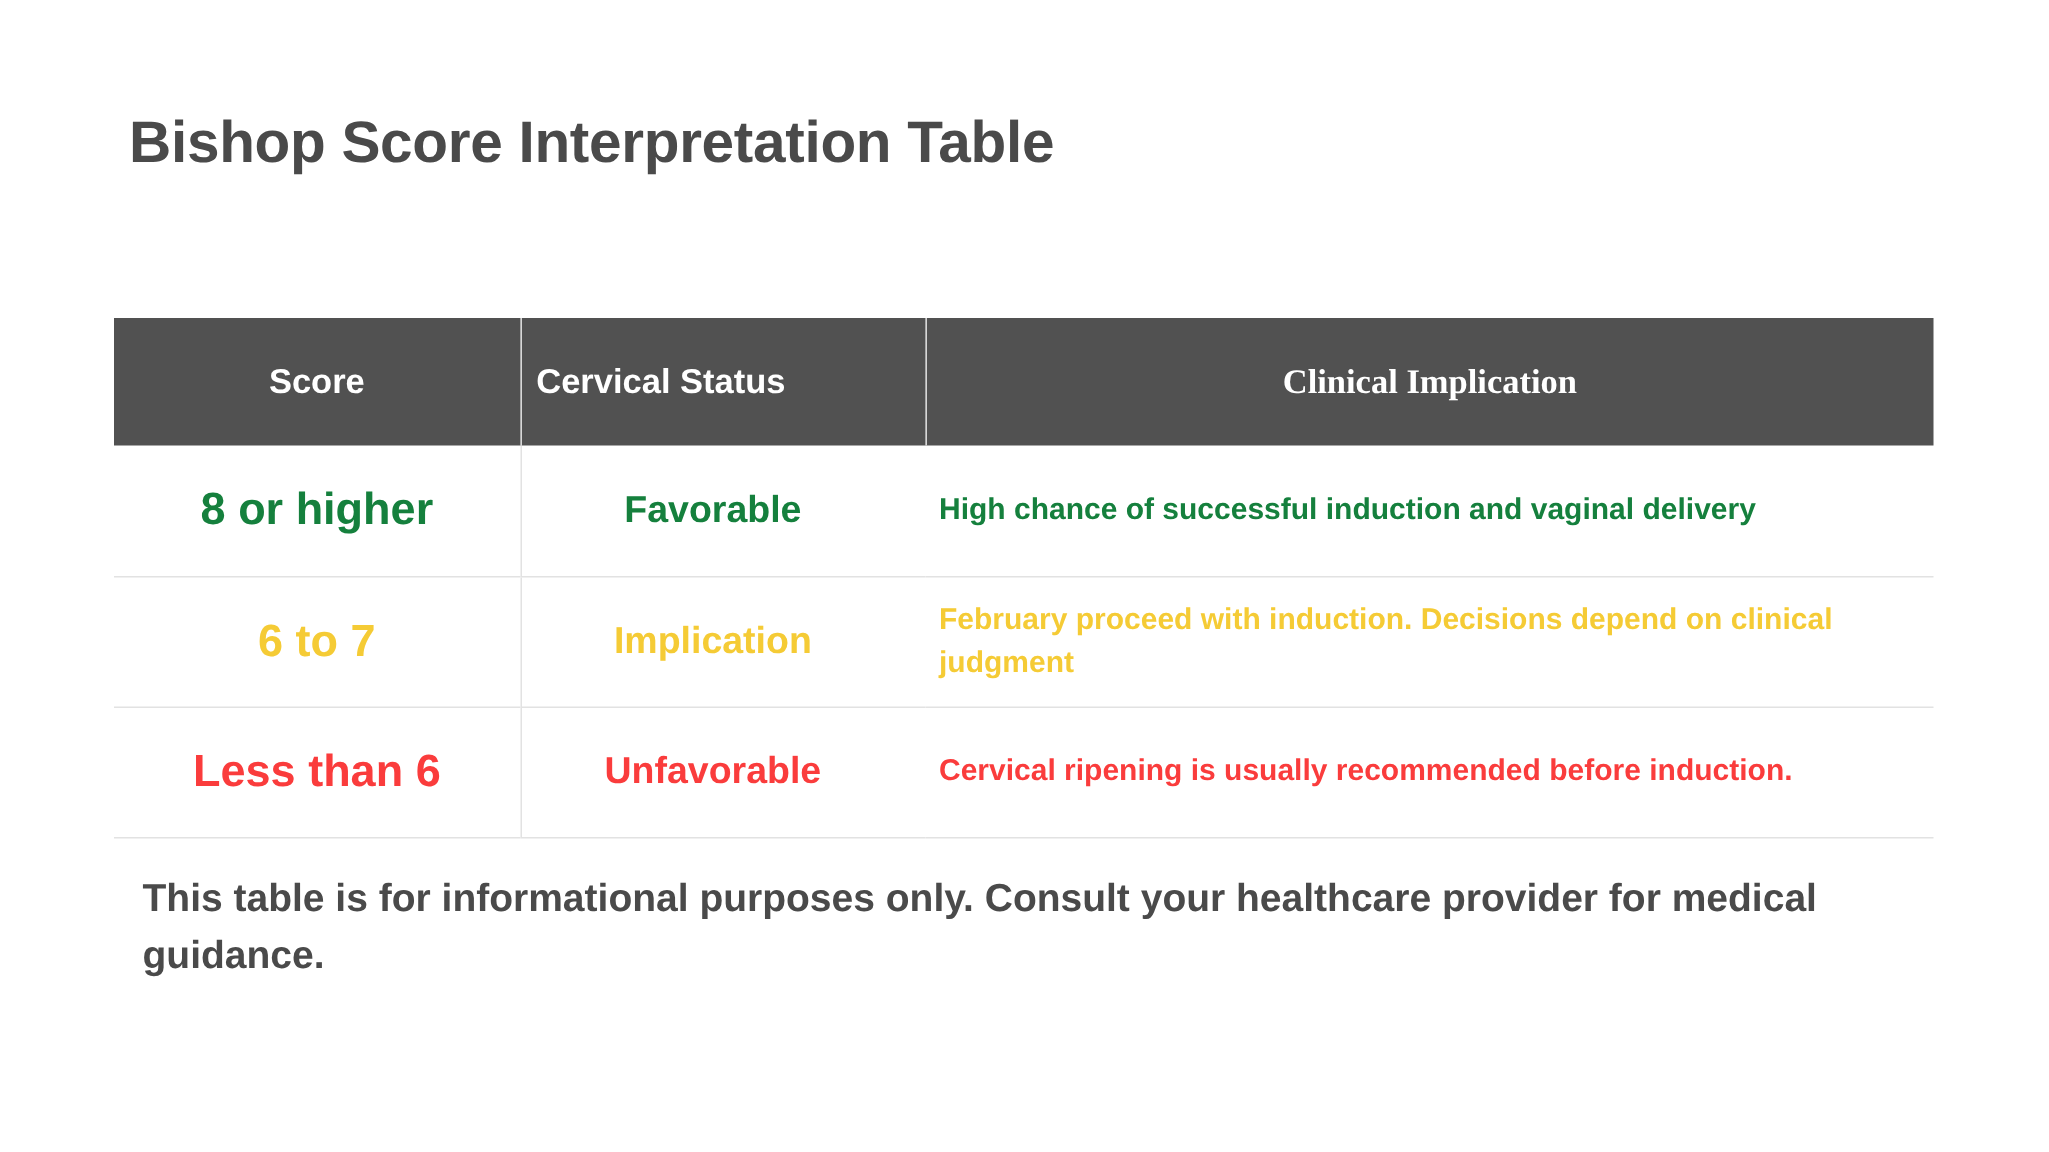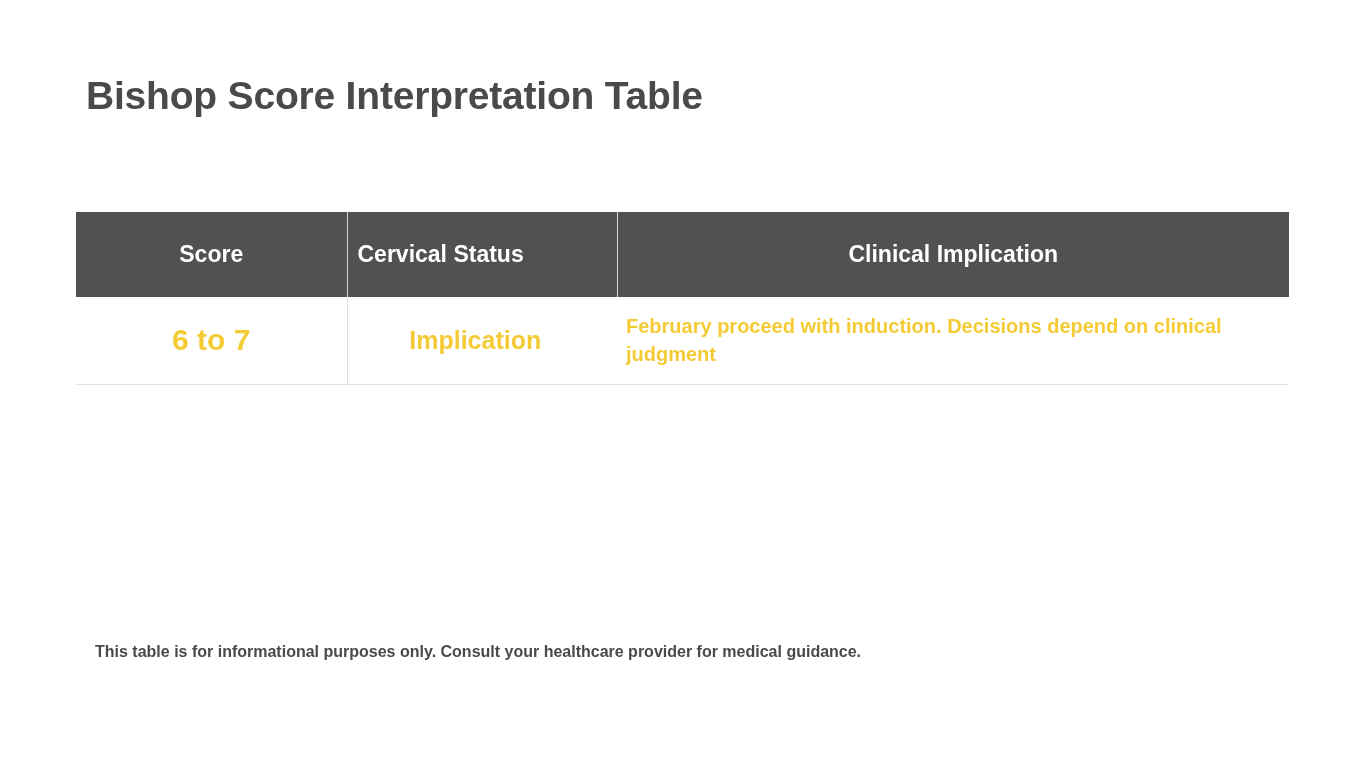--- a/index.html
+++ b/index.html
@@ -66,20 +66,21 @@
     border-right: 1px solid #d7d7d7;
   }
   th.h-status {
     text-align: left;
     padding-left: 10px;
     border-right: 1px solid #d7d7d7;
     margin-top: 26px;
   }
   th.h-impl {
     text-align: center;
+    font-family: Liberation Serif, serif;
   }
 
   
   tbody tr {
     border-bottom: 1px solid #e2e2e2;
   }
   tbody td {
     padding: 0;
     height: 87px;
     vertical-align: middle;
@@ -113,23 +114,23 @@
   .row-intermediate .d-status,
   .row-intermediate .d-impl   { color: #f5cb35; }
   .row-unfavorable  .d-score,
   .row-unfavorable  .d-status,
   .row-unfavorable  .d-impl   { color: #fa3c3c; }
 
   
   .footer-note {
     position: absolute;
     left: 95px;
-    top: 640px;
+    top: 580px;
     width: 1190px;
-    font-size: 16px;
+    font-size: 26px;
     font-weight: bold;
     line-height: 1.45;
     color: #4a4a4a;
   }
 </style>
 </head>
 <body>
 
 <div class="page">
 
@@ -143,24 +144,34 @@
         <col class="c-impl">
       </colgroup>
       <thead>
         <tr>
           <th class="h-score">Score</th>
           <th class="h-status">Cervical Status</th>
           <th class="h-impl">Clinical Implication</th>
         </tr>
       </thead>
       <tbody>
+        <tr class="row-favorable">
+          <td class="d-score">8 or higher</td>
+          <td class="d-status">Favorable</td>
+          <td class="d-impl">High chance of successful induction and vaginal delivery</td>
+        </tr>
         <tr class="row-intermediate">
           <td class="d-score">6 to 7</td>
           <td class="d-status">Implication</td>
           <td class="d-impl">February proceed with induction. Decisions depend on clinical judgment</td>
+        </tr>
+        <tr class="row-unfavorable">
+          <td class="d-score">Less than 6</td>
+          <td class="d-status">Unfavorable</td>
+          <td class="d-impl">Cervical ripening is usually recommended before induction.</td>
         </tr>
       </tbody>
     </table>
   </div>
 
   <div class="footer-note">This table is for informational purposes only. Consult your healthcare provider for medical guidance.</div>
 
 </div>
 
 </body></html>

